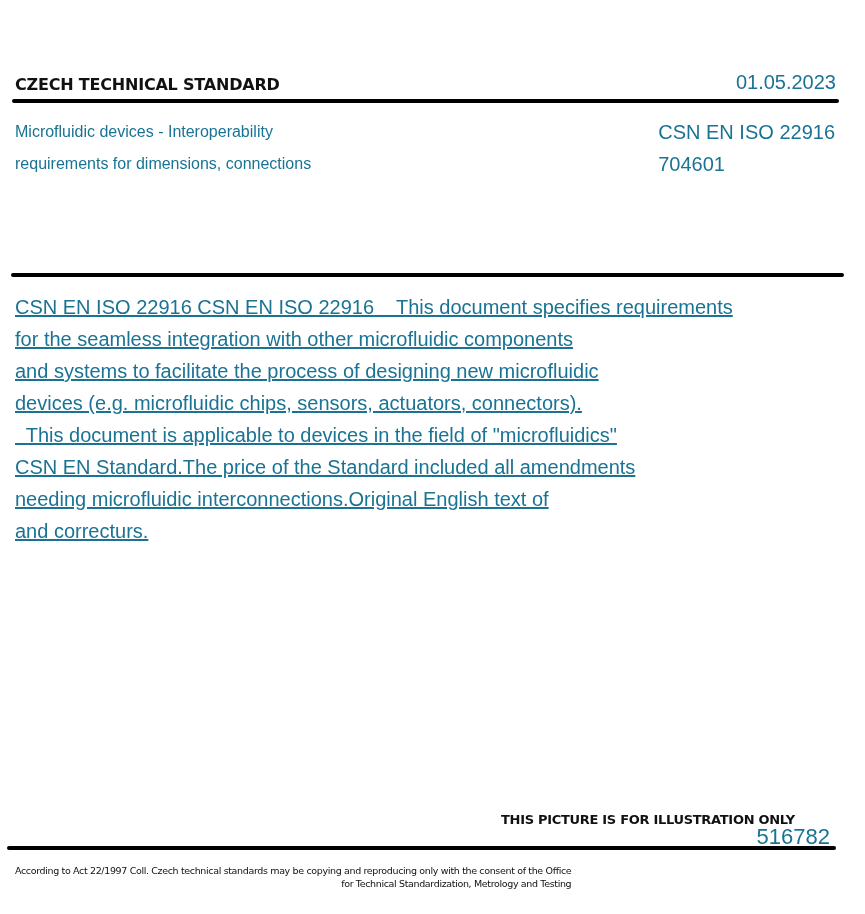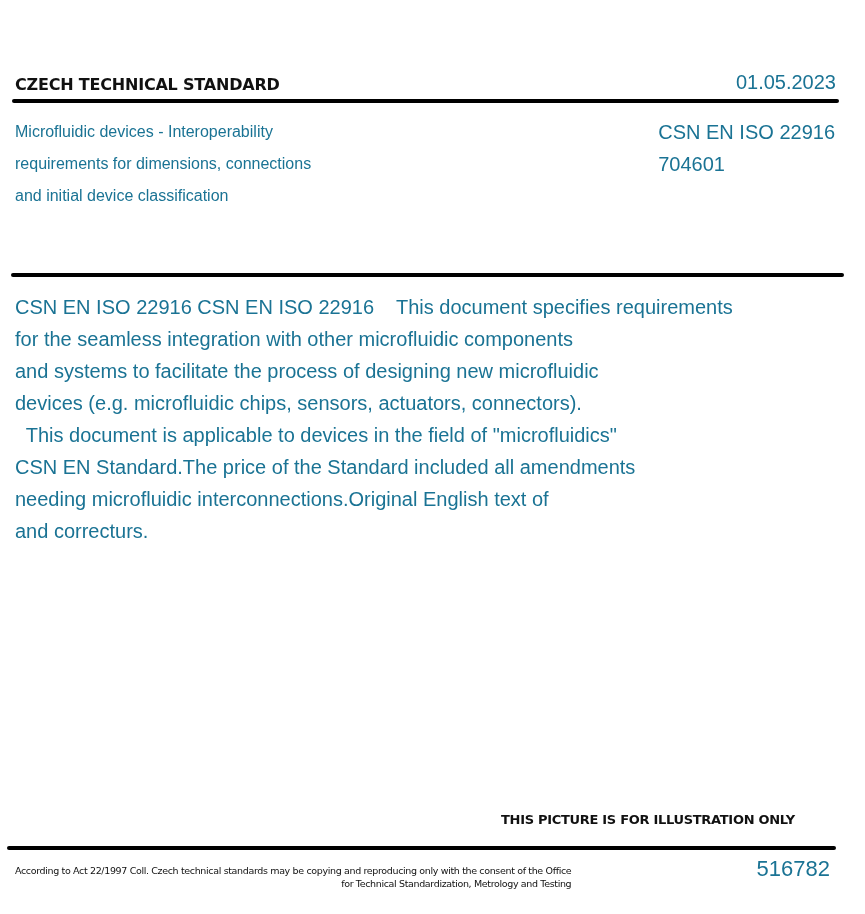--- a/index.html
+++ b/index.html
@@ -54,21 +54,21 @@
       font-size: 20px;
       line-height: 32px;
     }
 
     .description {
       left: 15px;
       top: 291px;
       font-size: 20px;
       line-height: 32px;
     }
-    .description div { white-space: pre; }
+    .description div { white-space: pre; text-decoration: underline; }
 
     .illustration-note {
       left: 501px;
       top: 812px;
       font-family: "DejaVu Sans", sans-serif;
       font-weight: bold;
       font-size: 13px;
       color: #111111;
       letter-spacing: -0.3px;
     }
@@ -80,37 +80,36 @@
       font-size: 9.5px;
       line-height: 13px;
       color: #111111;
       letter-spacing: -0.35px;
       text-align: right;
     }
     .legal div { white-space: nowrap; }
 
     .doc-number {
       right: 35px;
-      top: 856px;
+      top: 824px;
       font-size: 22px;
       text-align: right;
     }
   </style>
 </head>
 <body>
 
 <div class="abs doc-type">CZECH TECHNICAL STANDARD</div>
 <div class="abs date teal">01.05.2023</div>
 
 <div class="abs rule rule-top"></div>
 
 <div class="abs title-block teal">
   <div>Microfluidic devices - Interoperability</div>
   <div>requirements for dimensions, connections</div>
-  <div>and initial device classification</div>
 </div>
 
 <div class="abs code-block teal">
   <div>CSN EN ISO 22916</div>
   <div>704601</div>
 </div>
 
 <div class="abs rule rule-mid"></div>
 
 <div class="abs description teal">

